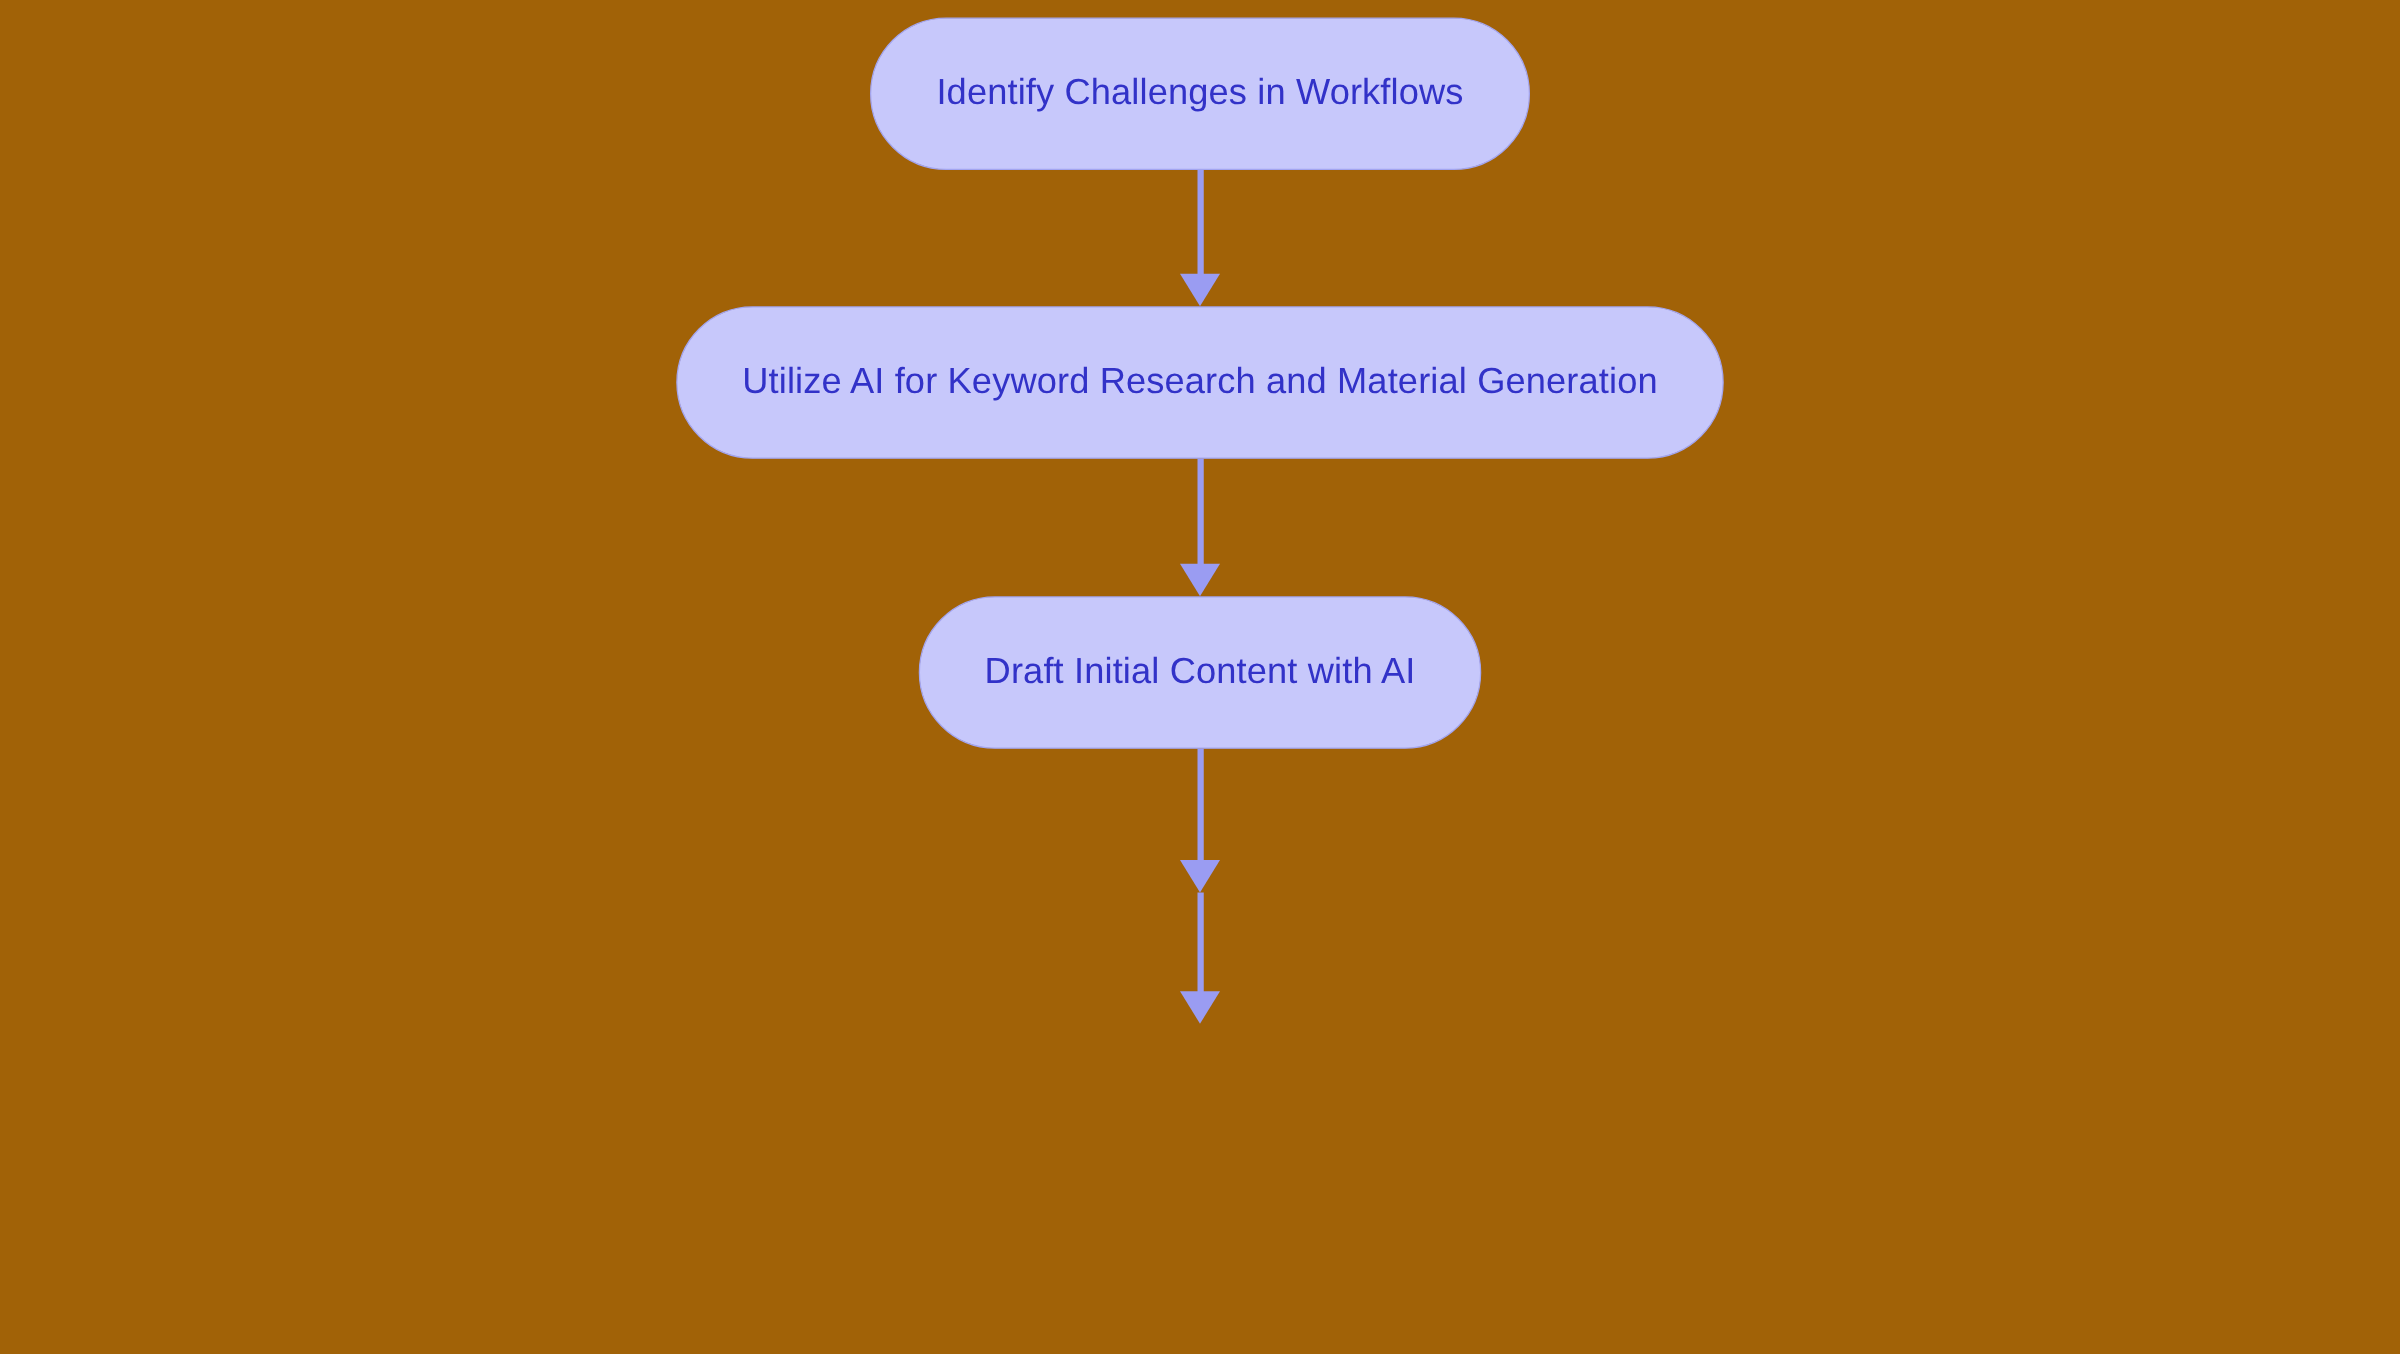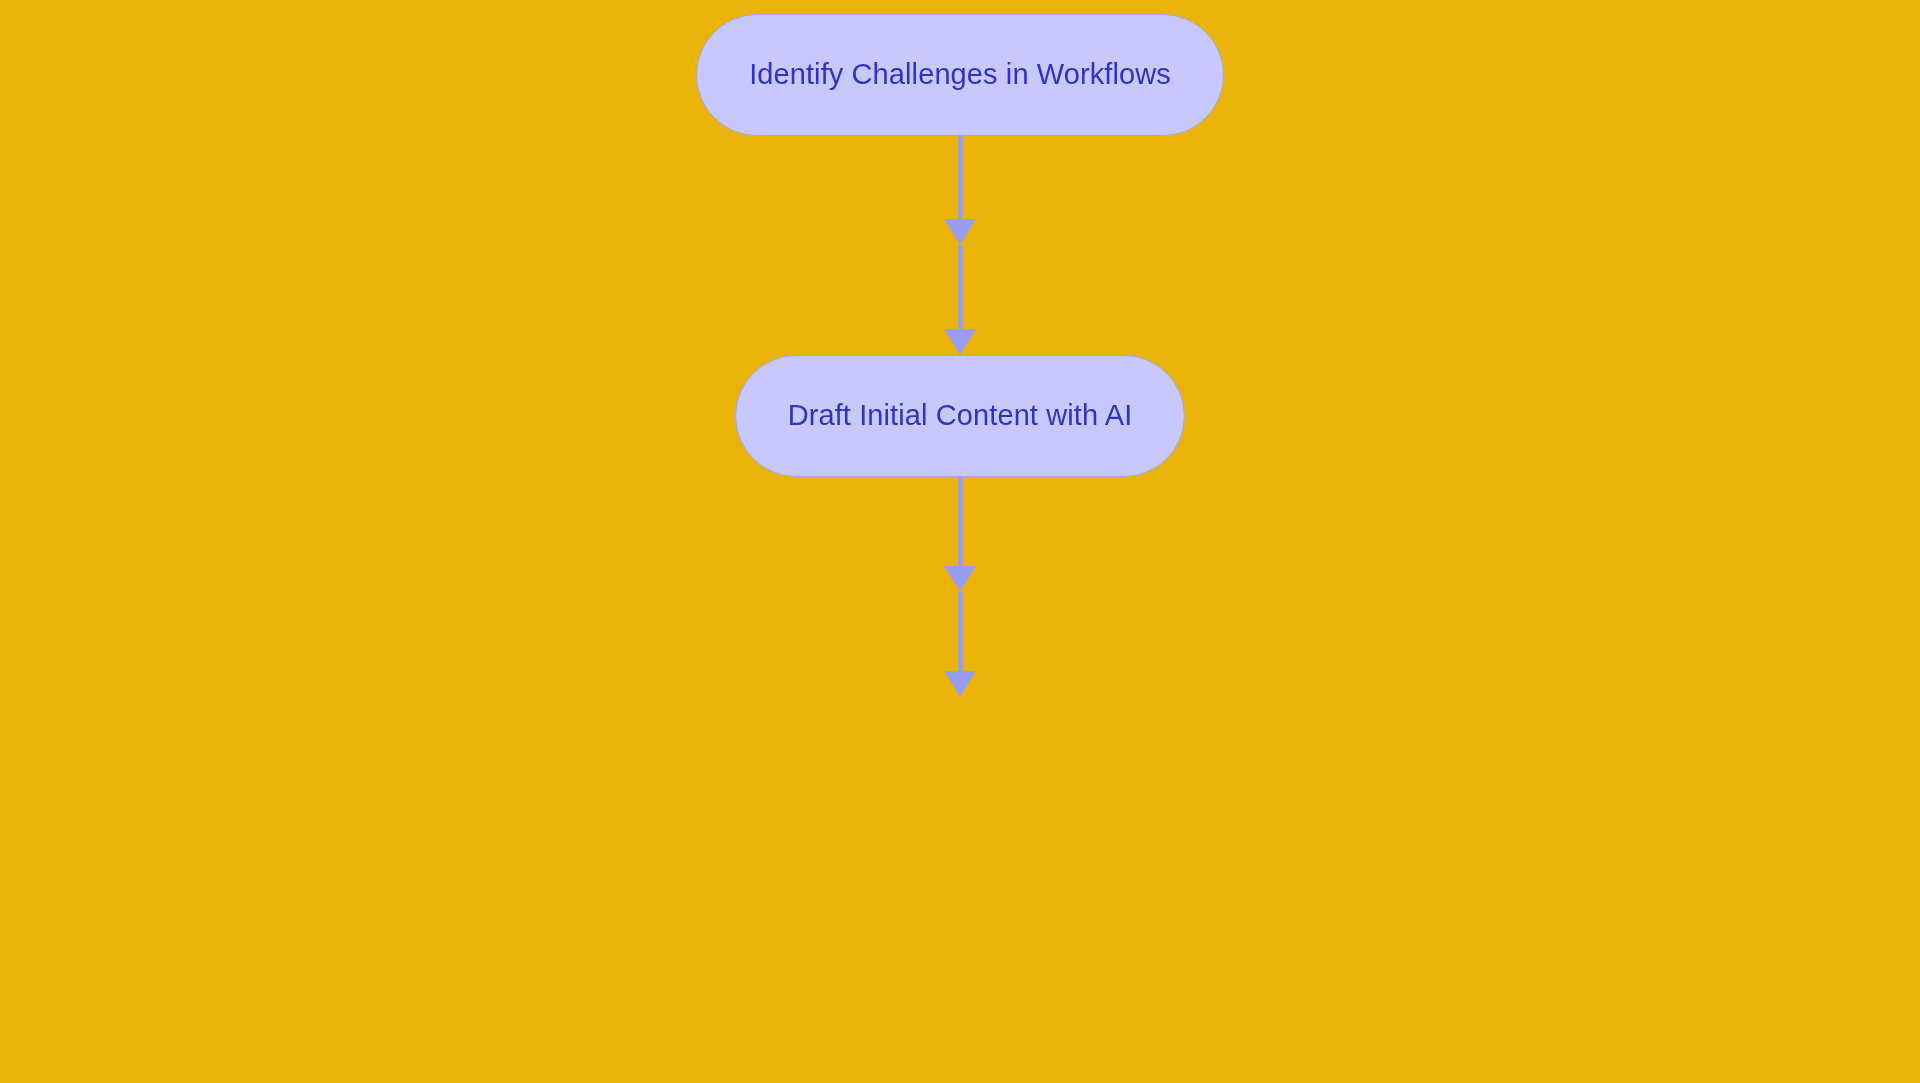--- a/index.html
+++ b/index.html
@@ -11,21 +11,21 @@
     height: 1083px;
     background: #ffffff;
     font-family: "Liberation Sans", sans-serif;
     overflow: hidden;
   }
 
   #flowchart {
     position: relative;
     width: 1920px;
     height: 1083px;
-    background: #eab308;
+    background: #a16207;
   }
 
   .flow-column {
     position: absolute;
     left: 0;
     top: 0;
     width: 1920px;
     height: 1083px;
     display: flex;
     flex-direction: column;
@@ -100,20 +100,23 @@
 
     <div class="node">
       <span class="node-label">Identify Challenges in Workflows</span>
     </div>
 
     <div class="connector gap-1">
       <div class="stem"></div>
       <div class="arrowhead"></div>
     </div>
 
+    <div class="node">
+      <span class="node-label">Utilize AI for Keyword Research and Material Generation</span>
+    </div>
 
     <div class="connector gap-2">
       <div class="stem"></div>
       <div class="arrowhead"></div>
     </div>
 
     <div class="node">
       <span class="node-label">Draft Initial Content with AI</span>
     </div>
 

